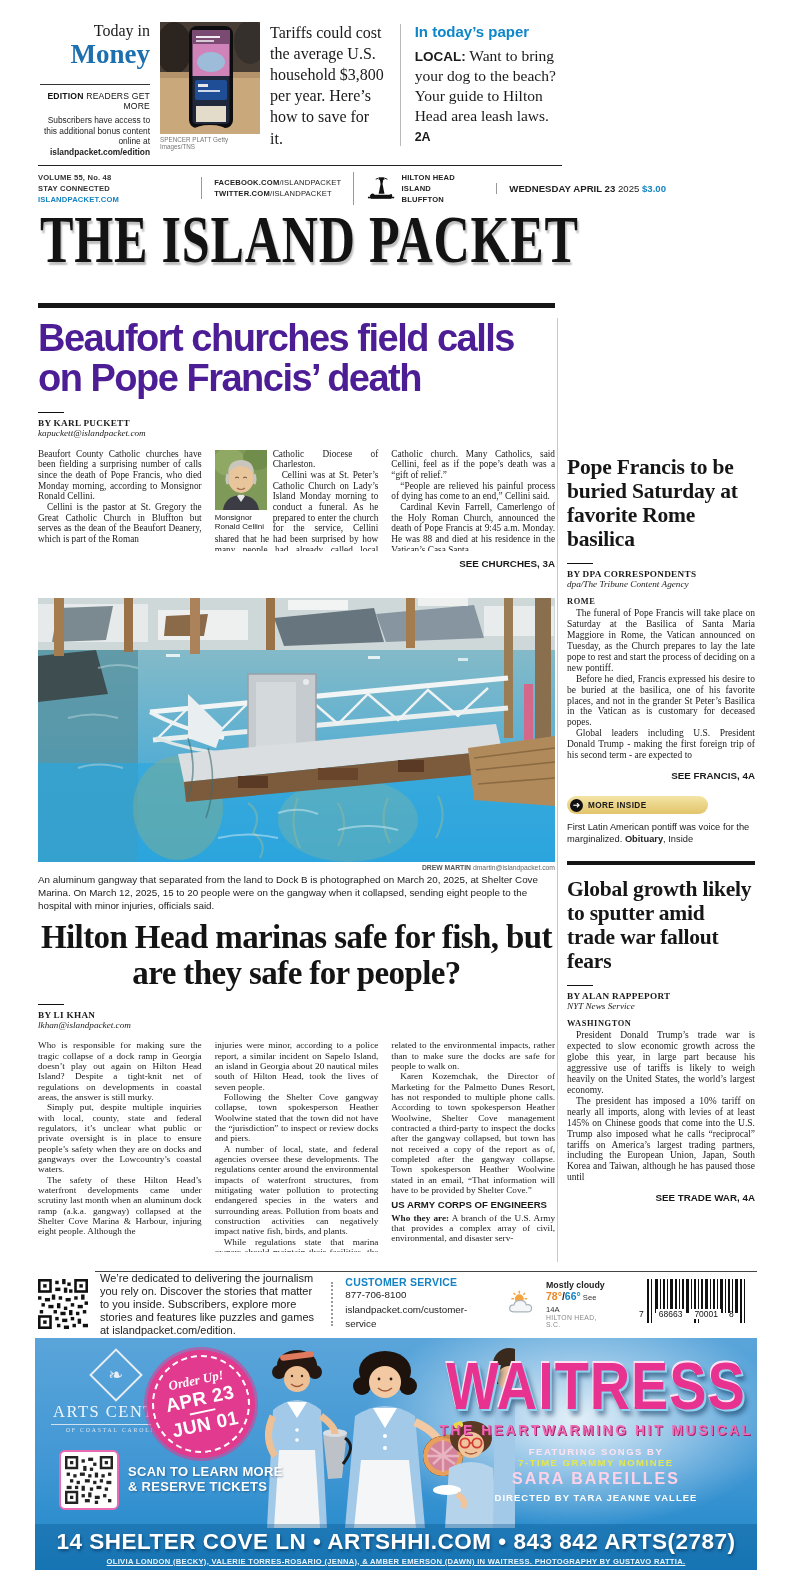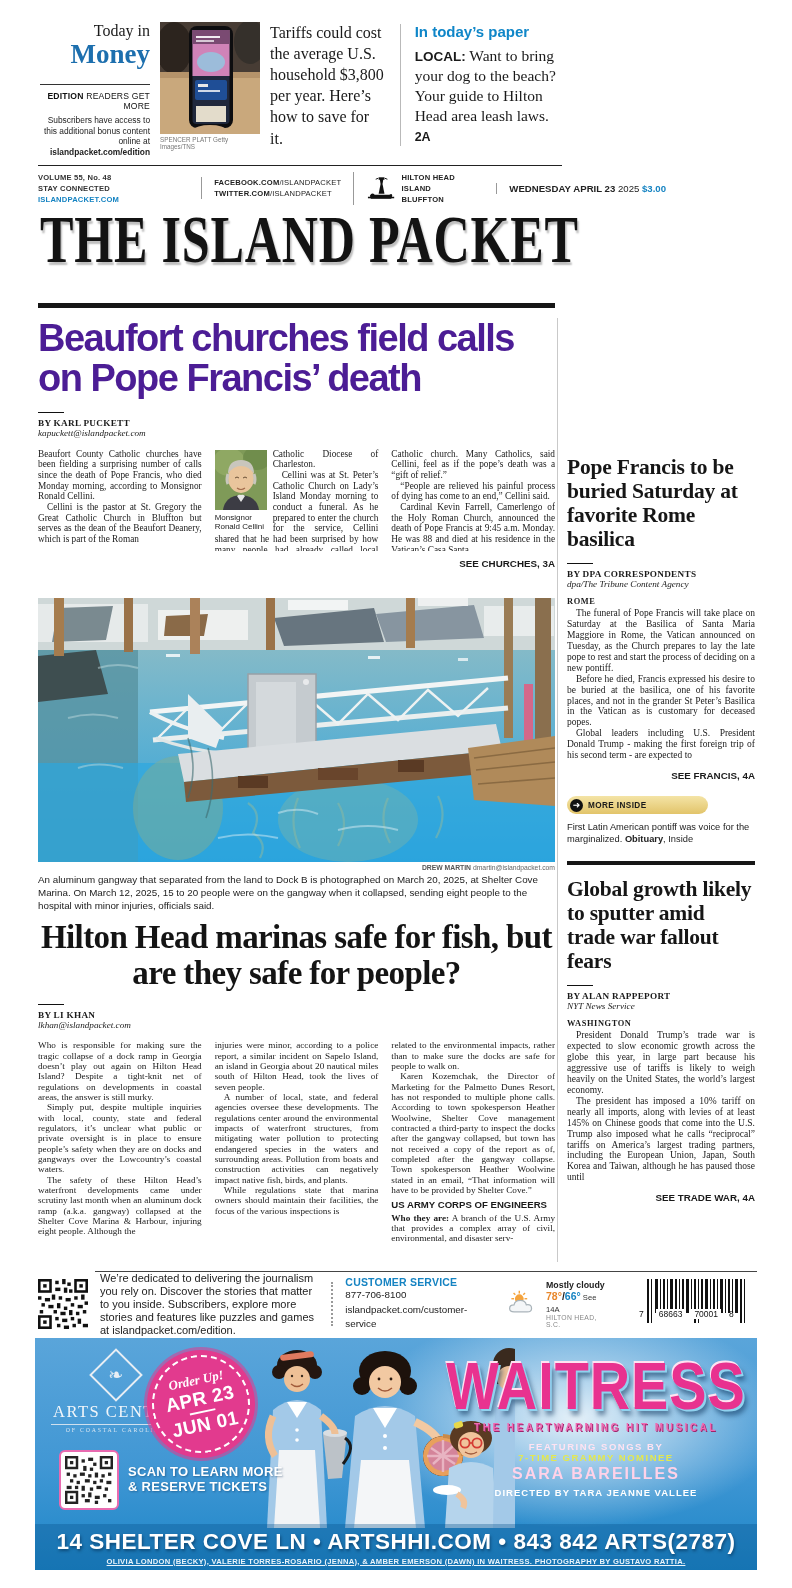--- a/index.html
+++ b/index.html
@@ -143,21 +143,21 @@
   .badge::before{content:"";position:absolute;inset:5px;border:2px dashed #fff;border-radius:50%;}
   .badge .b1{font-style:italic;font-weight:bold;font-size:13px;font-family:"Liberation Serif",serif;}
   .badge .b2,.badge .b3{font-family:"Liberation Sans",sans-serif;font-weight:bold;font-size:19px;letter-spacing:.5px;}
   .badge .dash{width:26px;border-top:2px solid #fff;margin:1px 0;}
   .ad-figures{position:absolute;left:200px;top:0;width:280px;height:190px;}
   .ad-right{position:absolute;left:402px;top:14px;width:318px;text-align:center;
             font-family:"Liberation Sans",sans-serif;}
   .wt-title{font-weight:bold;font-size:57px;line-height:1;color:#e8328f;letter-spacing:1px;
             transform:scale(.98,1.18);transform-origin:center top;
             text-shadow:-1px -1px 0 #ffe2f1, 2px 2px 0 #8fd2ef, 4px 5px 5px rgba(10,50,90,.55);}
-  .wt-tag{margin-top:13px;font-weight:bold;font-size:10px;letter-spacing:2.5px;color:#f06ab2;
+  .wt-tag{margin-top:13px;font-weight:bold;font-size:14px;letter-spacing:2.5px;color:#f06ab2;
           text-shadow:1px 1px 0 #a0236b;}
   .wt-feat1{margin-top:8px;font-weight:bold;font-size:9.5px;letter-spacing:1.5px;color:#ffe3f2;}
   .wt-feat2{font-weight:bold;font-size:9.5px;letter-spacing:1.5px;color:#e4e84e;}
   .wt-artist{font-weight:bold;font-size:16px;letter-spacing:2px;color:#ffd2e8;margin-top:2px;}
   .wt-directed{font-weight:bold;font-size:9.5px;letter-spacing:1px;color:#fff;margin-top:4px;}
   .ad-qr{position:absolute;left:24px;top:112px;display:flex;align-items:center;gap:9px;}
   .ad-qr-box{width:56px;height:56px;background:#fff;border:2px solid #e86ab0;border-radius:6px;
              display:flex;align-items:center;justify-content:center;}
   .ad-qr-box svg{width:48px;height:48px;}
   .ad-qr-text{font-family:"Liberation Sans",sans-serif;font-weight:bold;font-size:13px;line-height:1.15;
@@ -400,20 +400,21 @@
       <div class="byline-email">lkhan@islandpacket.com</div>
     </div>
     <div class="cols">
       <div class="col">
         <p class="noind">Who is responsible for making sure the tragic collapse of a dock ramp in Georgia doesn’t play out again on Hilton Head Island? Despite a tight-knit net of regulations on developments in coastal areas, the answer is still murky.</p>
         <p>Simply put, despite multiple inquiries with local, county, state and federal regulators, it’s unclear what public or private oversight is in place to ensure people’s safety when they are on docks and gangways over the Lowcountry’s coastal waters.</p>
         <p>The safety of these Hilton Head’s waterfront developments came under scrutiny last month when an aluminum dock ramp (a.k.a. gangway) collapsed at the Shelter Cove Marina &amp; Harbour, injuring eight people. Although the</p>
       </div>
       <div class="col">
         <p class="noind">injuries were minor, according to a police report, a similar incident on Sapelo Island, an island in Georgia about 20 nautical miles south of Hilton Head, took the lives of seven people.</p>
+        <p>Following the Shelter Cove gangway collapse, town spokesperson Heather Woolwine stated that the town did not have the “jurisdiction” to inspect or review docks and piers.</p>
         <p>A number of local, state, and federal agencies oversee these developments. The regulations center around the environmental impacts of waterfront structures, from mitigating water pollution to protecting endangered species in the waters and surrounding areas. Pollution from boats and construction activities can negatively impact native fish, birds, and plants.</p>
         <p>While regulations state that marina owners should maintain their facilities, the focus of the various inspections is</p>
       </div>
       <div class="col">
         <p class="noind">related to the environmental impacts, rather than to make sure the docks are safe for people to walk on.</p>
         <p>Karen Kozemchak, the Director of Marketing for the Palmetto Dunes Resort, has not responded to multiple phone calls. According to town spokesperson Heather Woolwine, Shelter Cove management contracted a third-party to inspect the docks after the gangway collapsed, but town has not received a copy of the report as of, completed after the gangway collapse. Town spokesperson Heather Woolwine stated in an email, “That information will have to be provided by Shelter Cove.”</p>
         <div class="subhead">US ARMY CORPS OF ENGINEERS</div>
         <p class="noind"><span class="wholbl">Who they are:</span><span> A branch of the U.S. Army that provides a complex array of civil, environmental, and disaster serv-</span></p>
         <div class="jump">SEE MARINAS, 3A</div>
       </div>

